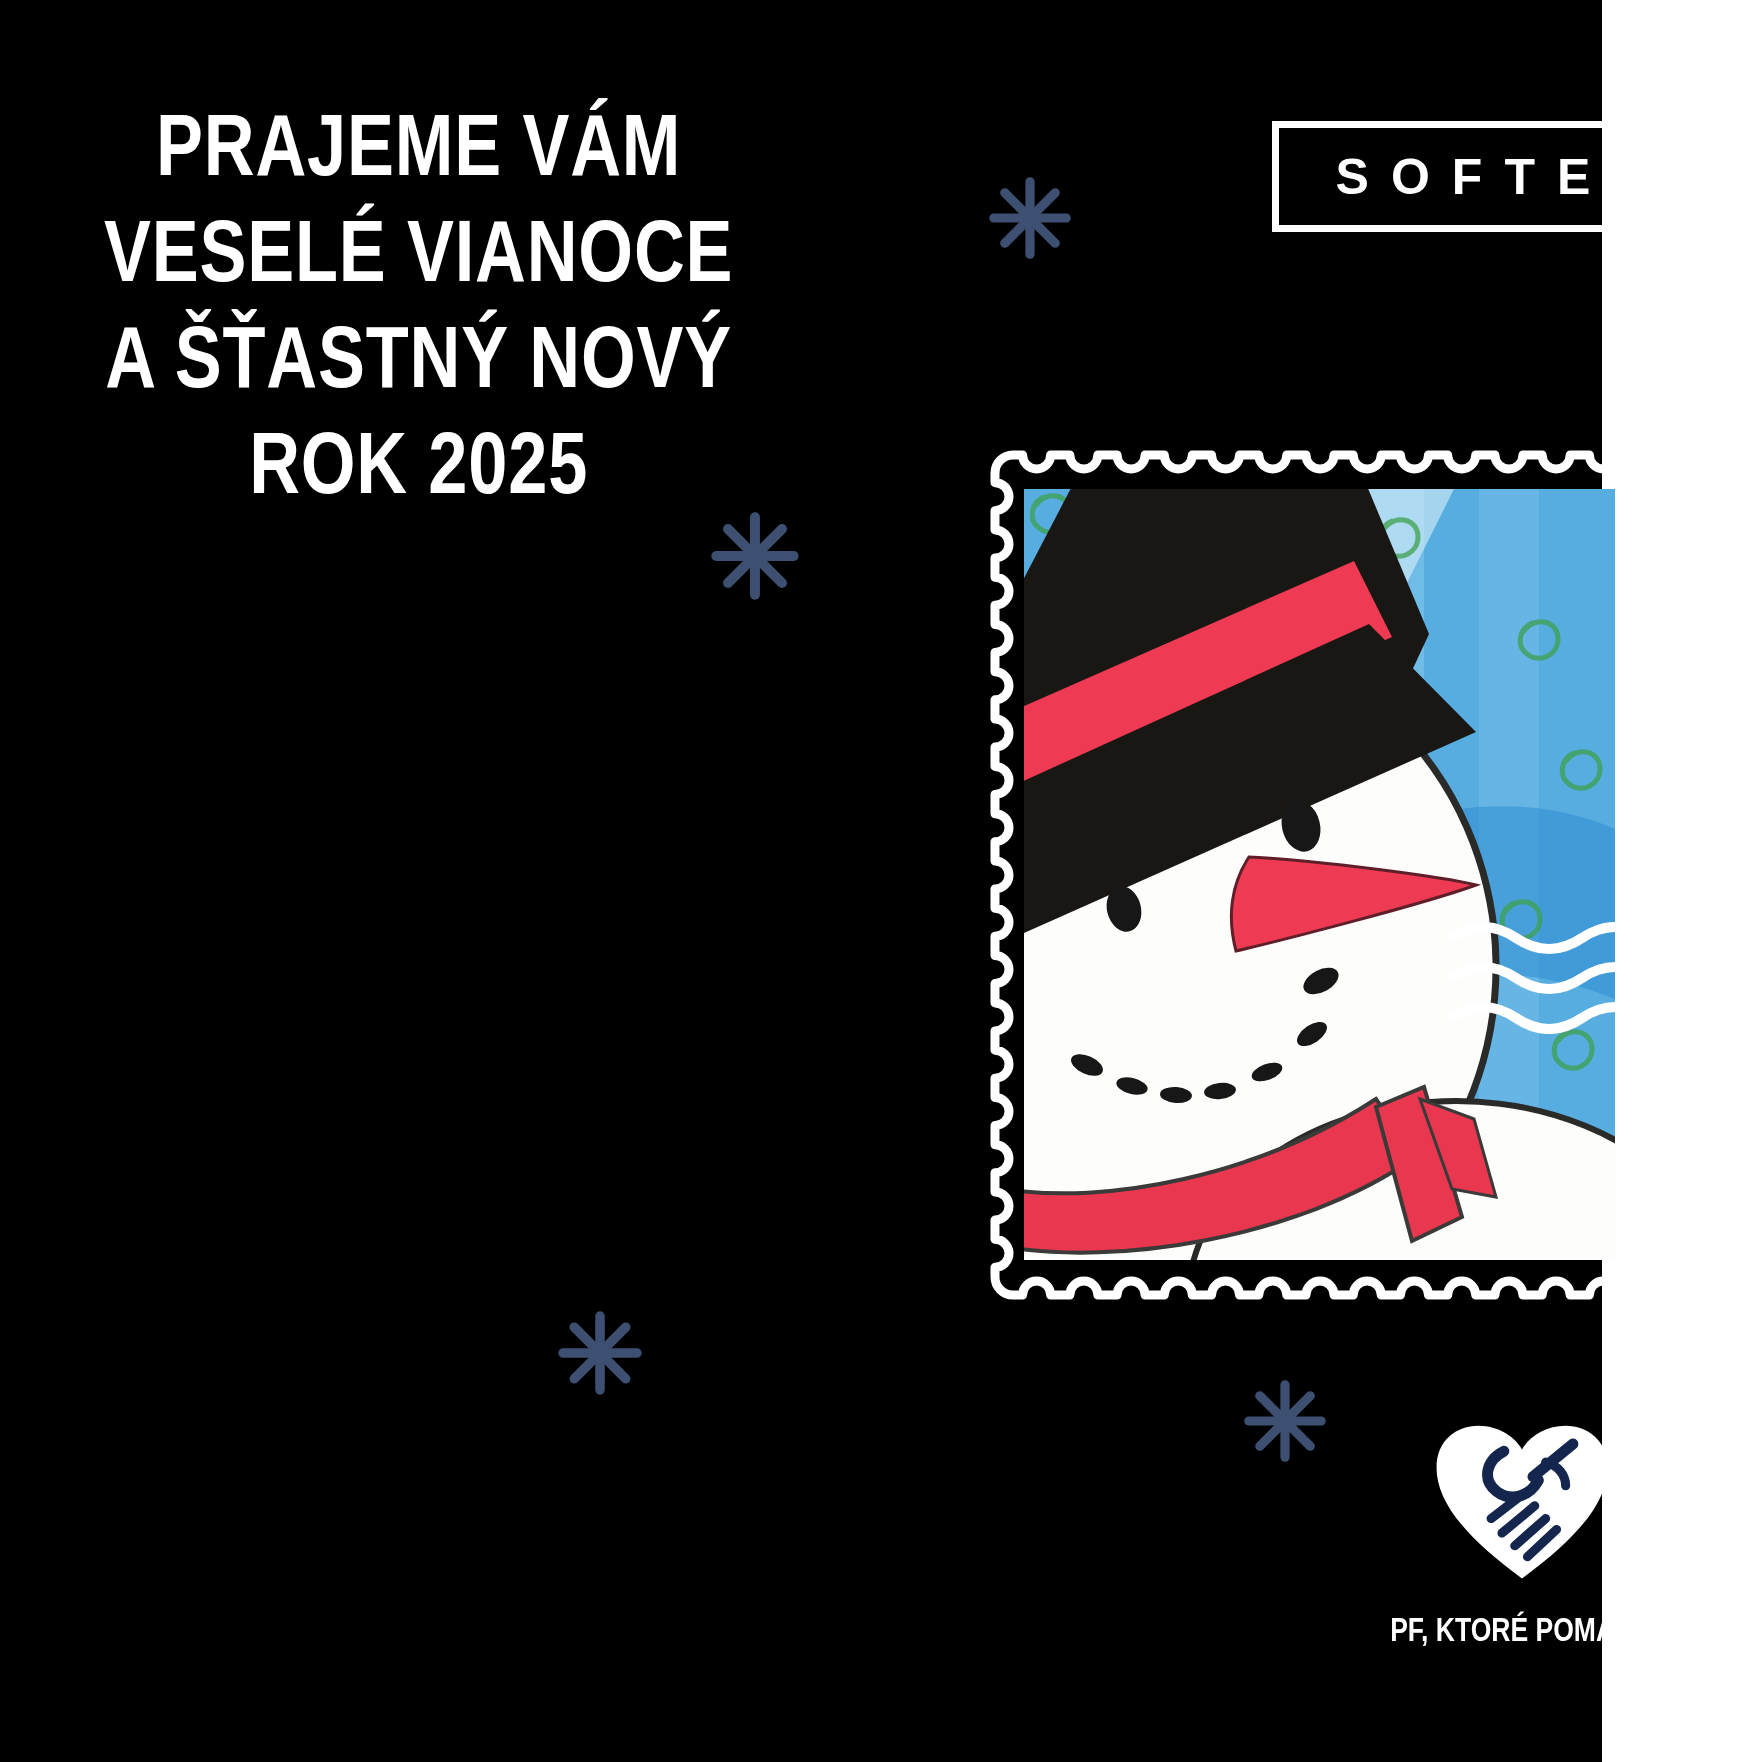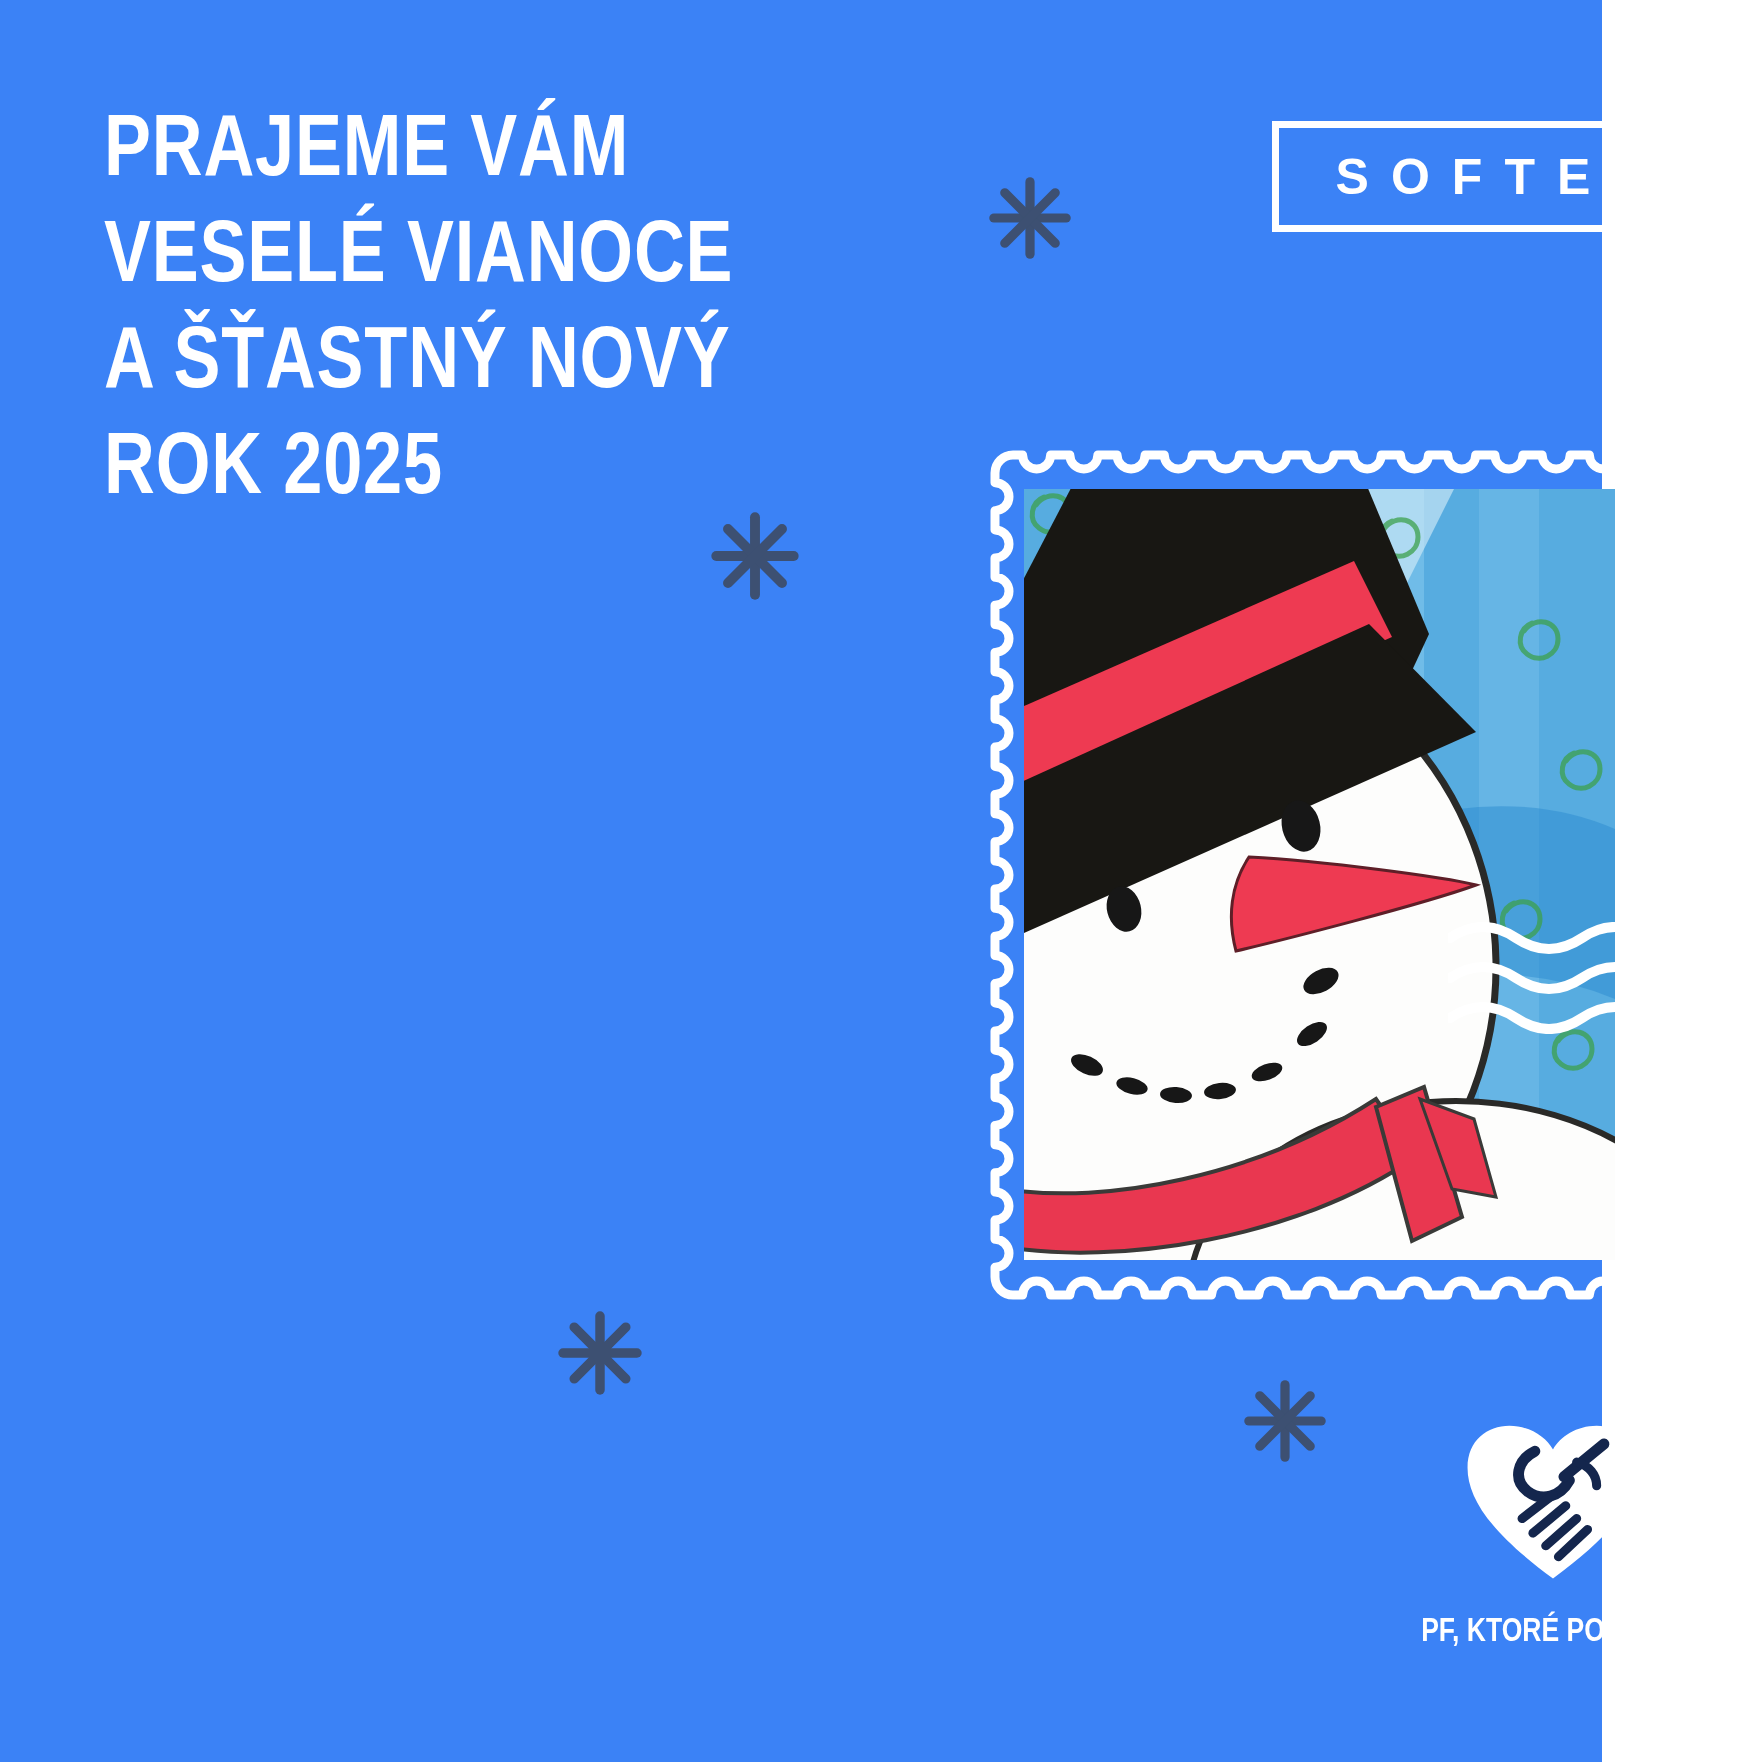--- a/index.html
+++ b/index.html
@@ -3,21 +3,21 @@
 <meta charset="utf-8">
 <style>
   html,body{margin:0;padding:0;}
   body{
     width:1762px;height:1762px;
     font-family:"Liberation Sans",sans-serif;
     overflow:hidden;
   }
   .canvas{
     position:relative;width:1602px;height:1762px;
-    background:#3b82f6;color:#fff;
+    background:#000000;color:#fff;text-align:center;
   }
   .heading{
     position:absolute;left:104px;top:92px;
     font-size:88px;line-height:106px;font-weight:bold;
     letter-spacing:1px;white-space:pre-line;
     transform:scaleX(.80);transform-origin:0 0;
   }
   .softec-box{
     position:absolute;left:1272px;top:121px;width:440px;height:111px;
     box-sizing:border-box;border:7px solid #ffffff;
@@ -28,21 +28,21 @@
     padding-left:22px; 
     color:#fff;
   }
   .snowflake{position:absolute;}
   .stamp{position:absolute;left:990px;top:450px;width:660px;height:850px;}
   .stamp-border{position:absolute;left:0;top:0;z-index:2;}
   .artwork{position:absolute;left:34px;top:39px;z-index:1;}
   .waves{position:absolute;left:1448px;top:922px;z-index:3;}
   .pf-logo{
     position:absolute;left:1396px;top:1424px;width:252px;
-    display:flex;flex-direction:column;align-items:center;z-index:4;margin-left:31px;
+    display:flex;flex-direction:column;align-items:center;z-index:4;
   }
   .pf-label{
     margin-top:26px;font-size:34px;font-weight:bold;letter-spacing:0;
     white-space:nowrap;transform:scaleX(.78);transform-origin:50% 0;
     color:#fff;
   }
 </style>
 </head>
 <body>
 

